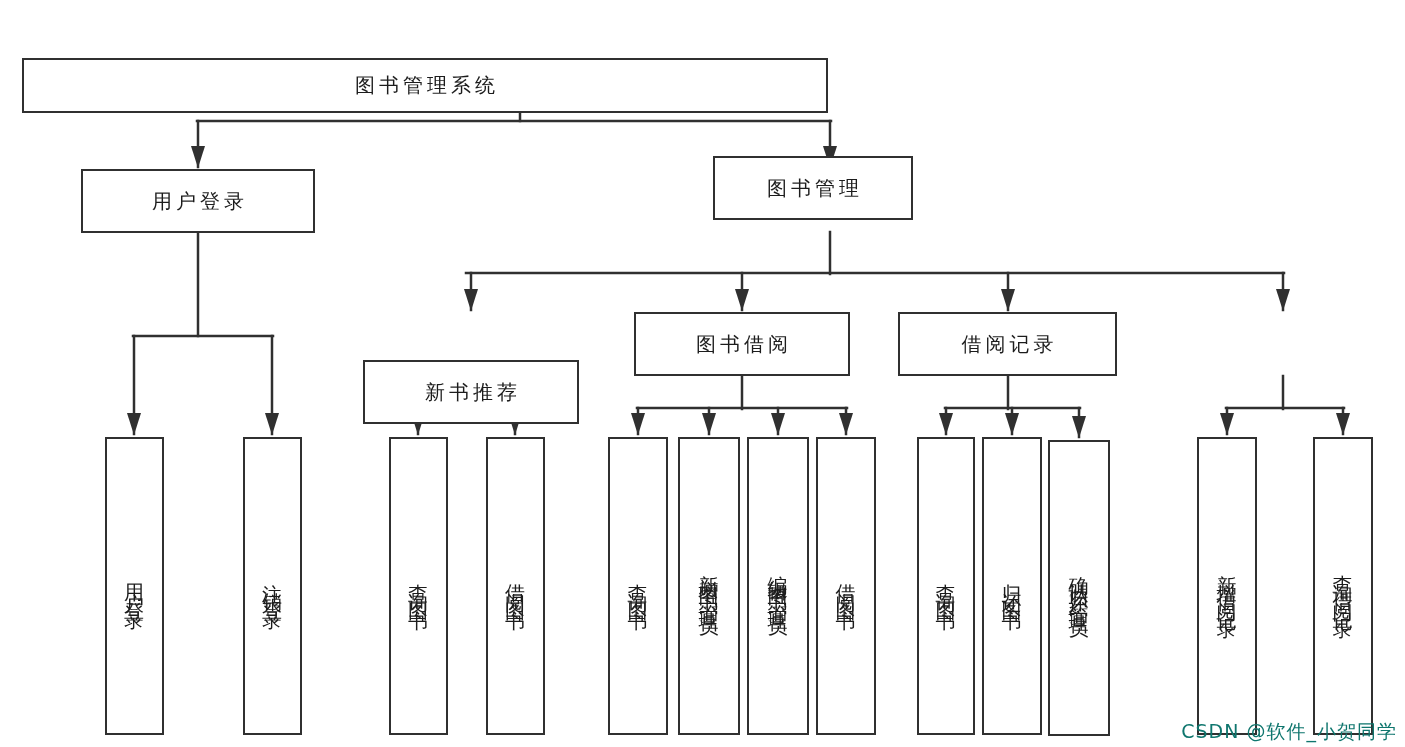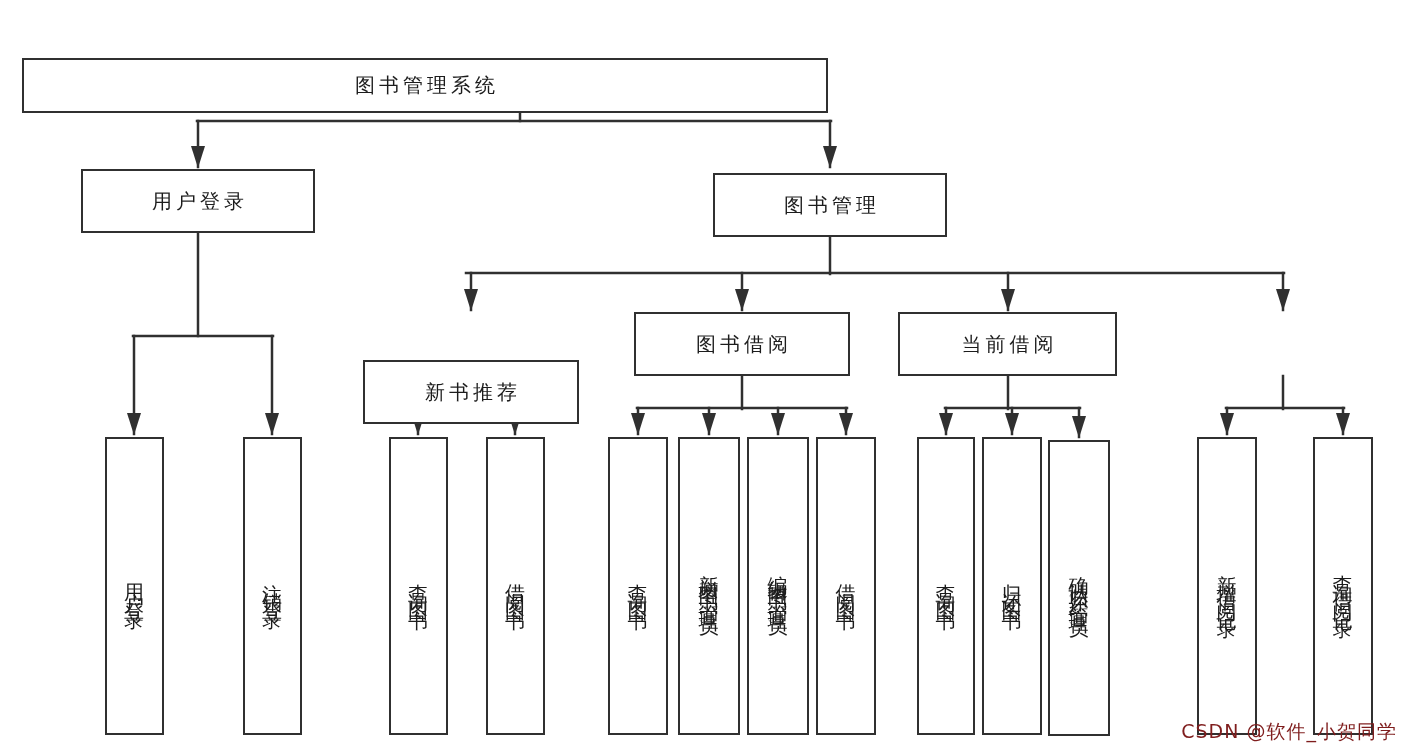--- a/index.html
+++ b/index.html
@@ -39,21 +39,21 @@
     font-size: 20px;
     letter-spacing: 9px;
     line-height: 1;
     white-space: nowrap;
   }
   .watermark {
     position: absolute;
     right: 8px;
     bottom: 2px;
     font-size: 19px;
-    color: #7f1d1d;
+    color: #0f766e;
     letter-spacing: 1px;
     white-space: nowrap;
     text-align: right;
   }
 </style>
 </head>
 <body>
 
 <div class="canvas">
 
@@ -103,25 +103,25 @@
       <line x1="1283" y1="376" x2="1283" y2="409"></line>
       <line x1="1226" y1="408" x2="1344" y2="408"></line>
       <line x1="1227" y1="408" x2="1227" y2="434" marker-end="url(#arrow)"></line>
       <line x1="1343" y1="408" x2="1343" y2="434" marker-end="url(#arrow)"></line>
     </g>
   </svg>
 
   <div class="node h" style="left:22px; top:22px; width:806px; height:55px;margin-top:36px;">图书管理系统</div>
 
   <div class="node h" style="left:81px; top:169px; width:234px; height:64px;">用户登录</div>
-  <div class="node h" style="left:713px; top:173px; width:234px; height:64px;">图书管理</div>
+  <div class="node h" style="left:713px; top:156px; width:200px; height:64px;">图书管理</div>
 
   <div class="node h" style="left:363px; top:312px; width:216px; height:64px;margin-top:48px;">新书推荐</div>
   <div class="node h" style="left:634px; top:312px; width:216px; height:64px;">图书借阅</div>
-  <div class="node h" style="left:898px; top:312px; width:219px; height:64px;">当前借阅</div>
+  <div class="node h" style="left:898px; top:312px; width:219px; height:64px;">借阅记录</div>
 
   <div class="node v" style="left:105px; top:437px; width:59px; height:298px;">
     <span>用户登录</span>
   </div>
   <div class="node v" style="left:243px; top:437px; width:59px; height:298px;">
     <span>注销登录</span>
   </div>
 
   <div class="node v" style="left:389px; top:437px; width:59px; height:298px;">
     <span>查询图书</span>

